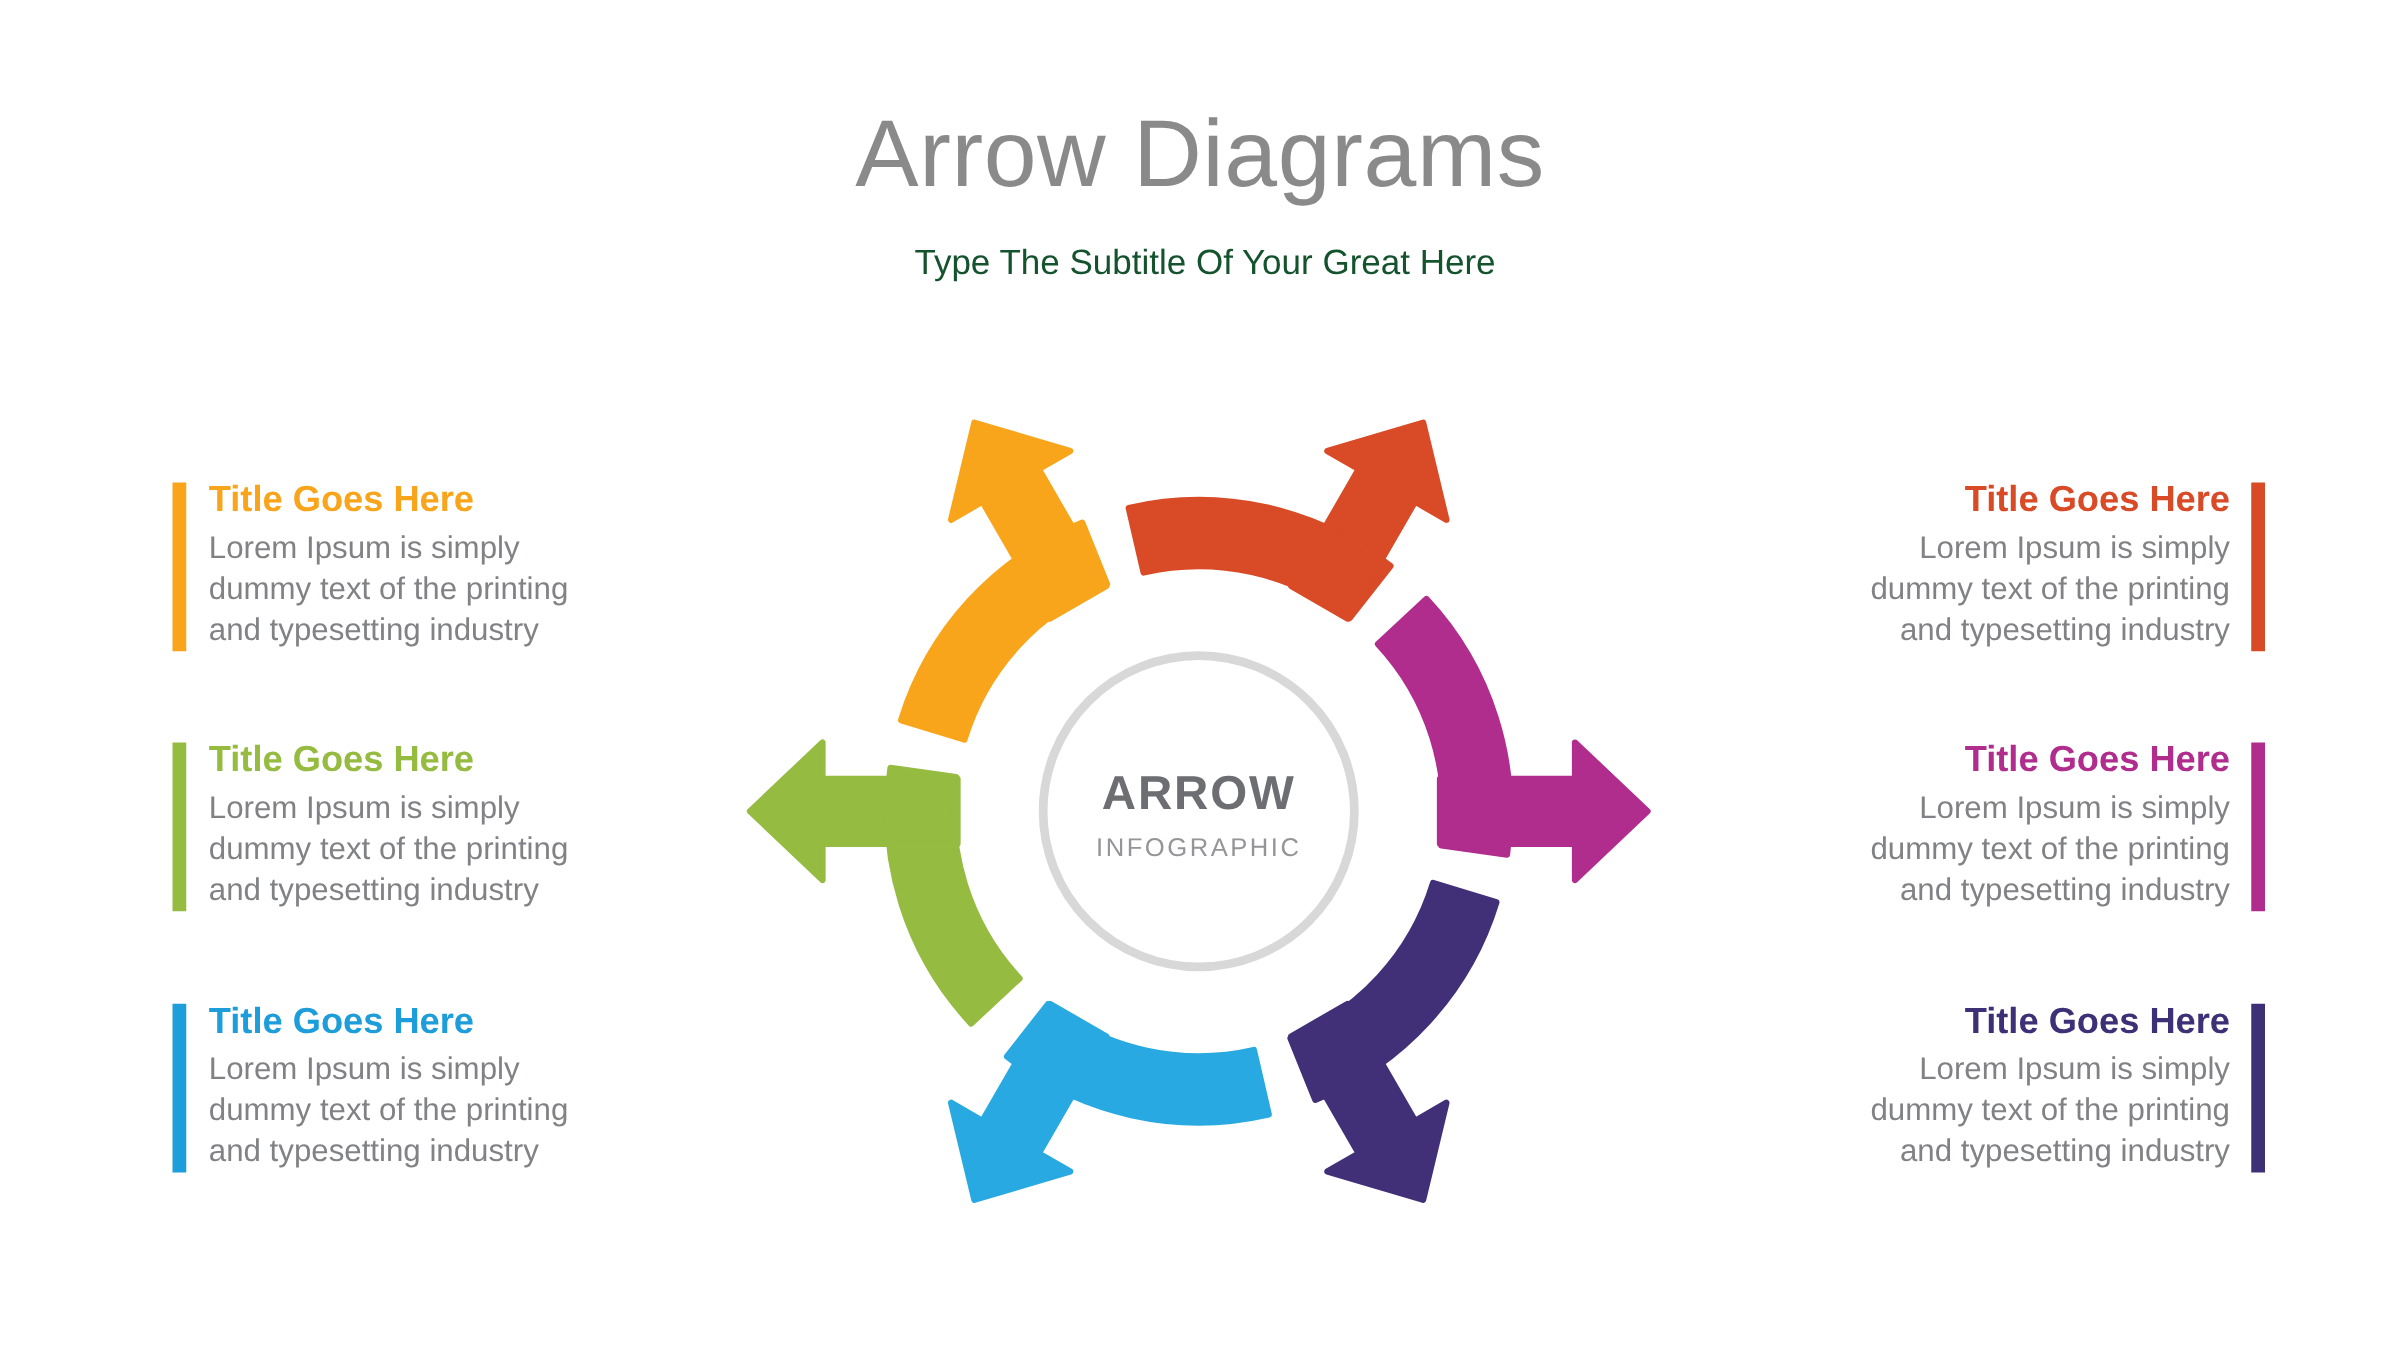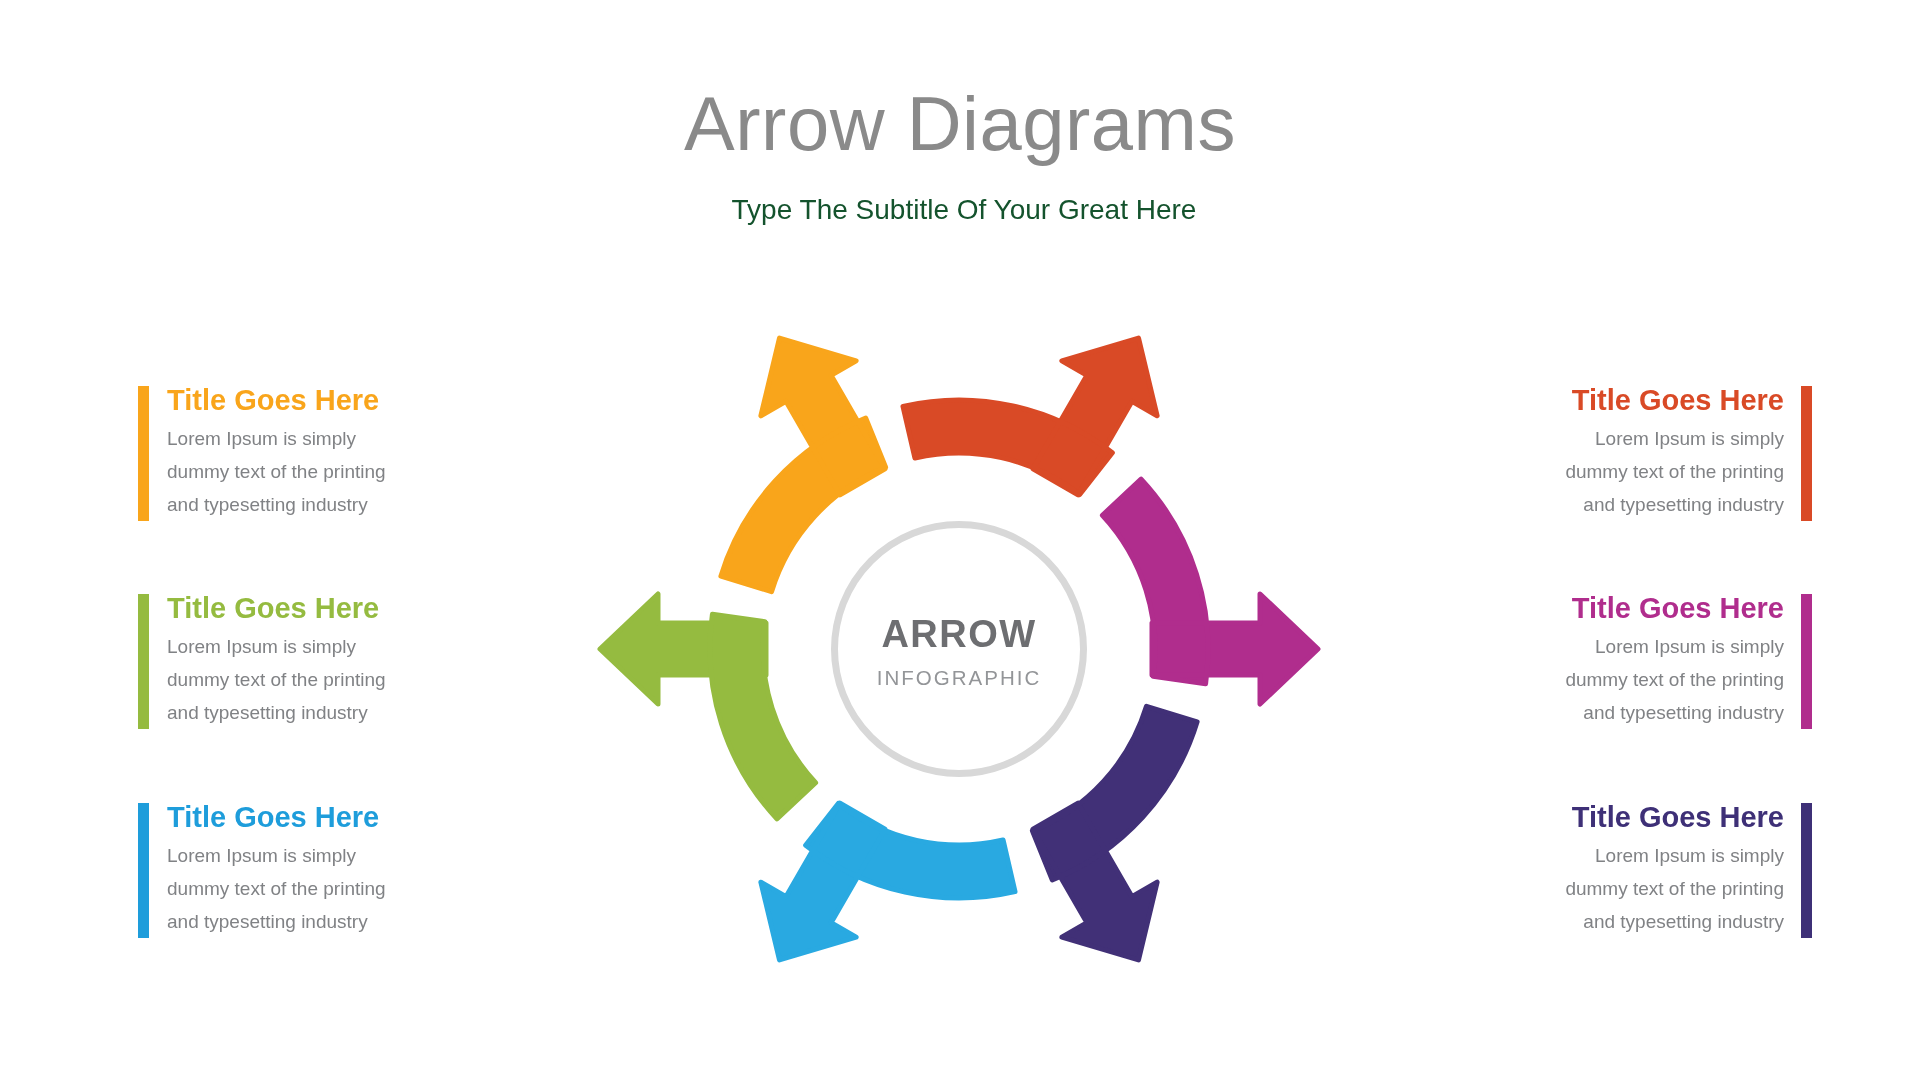--- a/index.html
+++ b/index.html
@@ -23,21 +23,21 @@
   .block.left{text-align:left;}
   .block.left .bar{left:0;}
   .block.left .content{margin-left:29px;}
   .block.right{text-align:right;}
   .block.right .bar{right:0;}
   .block.right .content{margin-right:28px;}
   .block-title{
     margin:0 0 6px 0;font-size:29px;font-weight:700;line-height:31px;color:var(--accent);
   }
   .block-body{
-    margin:0;font-size:19px;font-weight:400;line-height:33px;color:#808285;white-space:pre-line;
+    margin:0;font-size:25px;font-weight:400;line-height:33px;color:#808285;white-space:pre-line;
   }
 </style>
 </head>
 <body>
 
 <div class="slide">
 
   <h1 class="main-title">Arrow Diagrams</h1>
   <div class="subtitle">Type The Subtitle Of Your Great Here</div>
 

